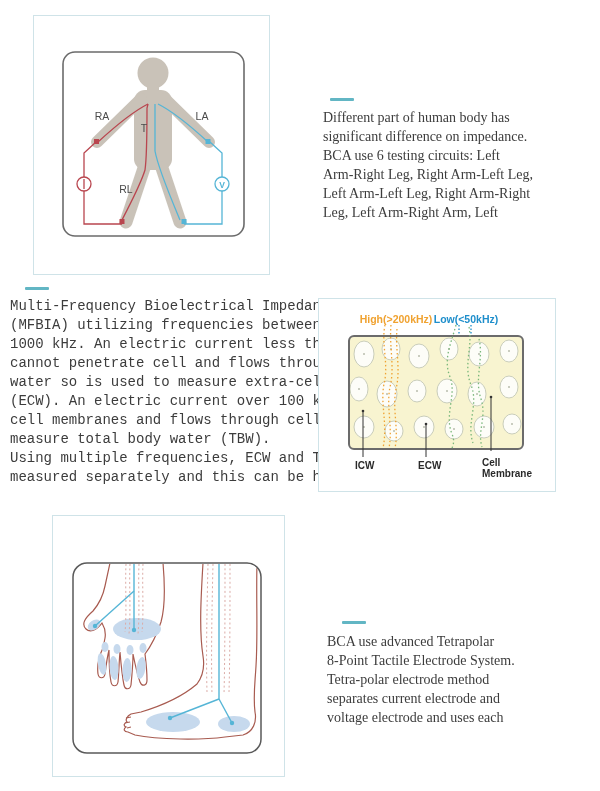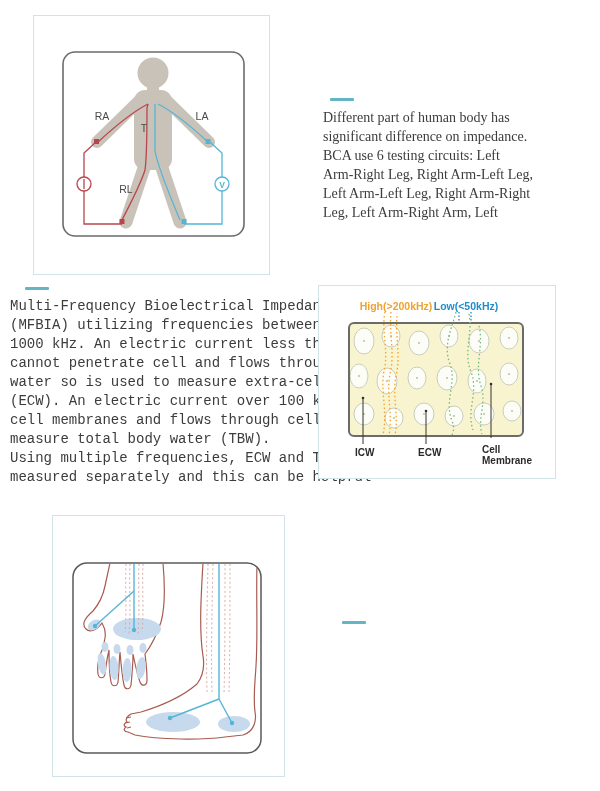--- a/index.html
+++ b/index.html
@@ -71,21 +71,21 @@
 (MFBIA) utilizing frequencies between 1 kHz and
 1000 kHz. An electric current less than 100 kHz
 cannot penetrate cell and flows through extra-cellular
 water so is used to measure extra-cellular water
 (ECW). An electric current over 100 kHz penetrates
 cell membranes and flows through cell is used to
 measure total body water (TBW).
 Using multiple frequencies, ECW and TBW are
 measured separately and this can be helpful</div>
 
-  <div class="frame-box" style="left:318px;top:285px;width:236px;height:192px;">
+  <div class="frame-box" style="left:318px;top:298px;width:236px;height:192px;">
     <svg width="236" height="192" viewBox="0 0 236 192">
       <defs>
         <clipPath id="cellclip">
             <rect x="31" y="38" width="172" height="111" rx="5"></rect>
           </clipPath>
       </defs>
       <text class="freq-label" x="77" y="24" text-anchor="middle" fill="var(--orange-label)">High(&gt;200kHz)</text>
       <text class="freq-label" x="147" y="24" text-anchor="middle" fill="var(--blue-label)">Low(&lt;50kHz)</text>
       <rect x="30" y="37" width="174" height="113" rx="5" fill="var(--cell-bg)" stroke="var(--rect-border)" stroke-width="2"></rect>
 
@@ -228,14 +228,19 @@
               <circle cx="42" cy="110" r="2.2"></circle>
             <circle cx="117" cy="202" r="2.2"></circle>
               <circle cx="179" cy="207" r="2.2"></circle>
           </g>
         </g>
       </g>
     </svg>
   </div>
 
   <div class="dash" style="left:342px;top:621px;"></div>
+  <div class="body-text" style="left:327px;top:632px;">BCA use advanced Tetrapolar
+8-Point Tactile Electrode System.
+Tetra-polar electrode method
+separates current electrode and
+voltage electrode and uses each</div>
 
 </div>
 
 </body></html>

